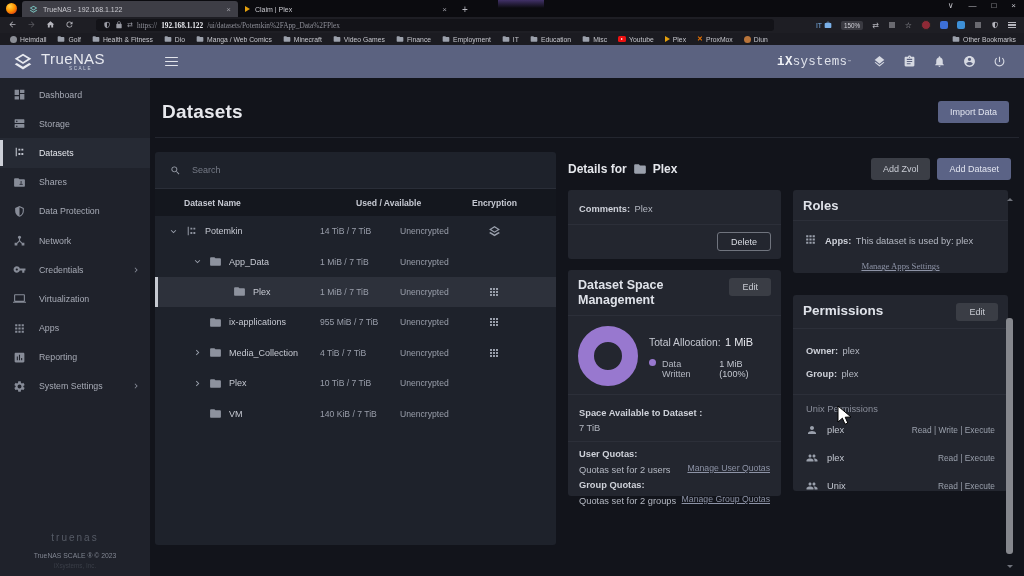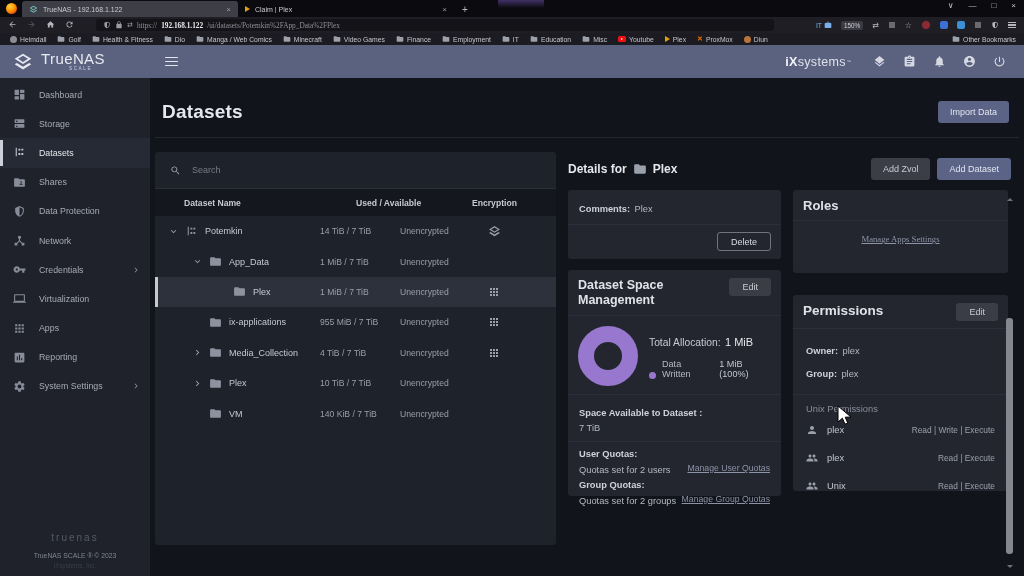--- a/index.html
+++ b/index.html
@@ -54,21 +54,21 @@
 
   
   .appbar{position:absolute;top:45px;left:0;right:0;height:33px;background:var(--header_bar,#5b6280);
     display:flex;align-items:center;}
   .brand{width:150px;display:flex;align-items:center;gap:8px;padding-left:13px;box-sizing:border-box;color:#e8eaf0;}
   .brand-text{display:flex;flex-direction:column;line-height:1;}
   .brand-name{font-size:15px;letter-spacing:.4px;}
   .brand-sub{font-size:4.6px;letter-spacing:1.6px;color:#ccd1dd;align-self:flex-start;margin:1px 0 0 28px;}
   .hamburger{margin-left:15px;}
   .hamburger i{display:block;width:13px;height:1.6px;background:#e3e5ec;margin:2.4px 0;border-radius:1px;}
-  .ix{margin-left:auto;display:flex;align-items:center;font-size:12.5px;color:#dfe2ea;letter-spacing:.3px;}
+  .ix{margin-left:auto;display:flex;align-items:center;font-size:12.5px;color:#dfe2ea;letter-spacing:.3px;font-family:Liberation Mono, monospace;}
   .ix b{font-weight:bold;color:#f2f4f8;}
   .ix sup{font-size:4px;margin-left:1px;}
   .appbar-icons{display:flex;gap:17px;margin:0 18px 0 22px;color:#d6d9e2;}
 
   
   .sidebar{position:absolute;top:78px;left:0;width:150px;bottom:0;background:var(--sidebar_bg,#1f222b);}
   .snav{padding-top:2px;}
   .sitem{position:relative;height:29.2px;display:flex;align-items:center;gap:13px;padding-left:13px;
     color:#a7abb6;font-size:8.8px;}
   .sitem svg{color:#878c98;flex:none;}
@@ -127,21 +127,21 @@
   .comline{padding:8px 11px;border-bottom:1px solid #2c2f39;}
   .btn-outline{position:absolute;right:10px;bottom:8px;background:transparent;border:1px solid #70747e;
     color:#d9dce3;border-radius:3px;font-family:inherit;font-size:9px;padding:3.5px 13px;cursor:pointer;}
 
   .c-space{left:418px;top:192px;width:213px;height:226px;}
   .c-space .ctitle{width:120px;}
   .donut-row{display:flex;align-items:center;gap:11px;padding:10px 10px 8px;}
   .donut{width:60px;height:60px;border-radius:50%;border:16px solid var(--donut,#9878cf);box-sizing:border-box;flex:none;}
   .alloc .lab{font-size:10.3px;color:#c6c9d2;}
   .alloc .val{font-size:11px;color:#e6e8ee;}
-  .legend{display:flex;align-items:flex-end;gap:6px;margin-top:9px;}
+  .legend{display:flex;align-items:flex-start;gap:6px;margin-top:9px;}
   .dot{width:7px;height:7px;border-radius:50%;background:var(--donut,#9878cf);flex:none;}
   .llab{font-size:9.1px;color:#b4b8c2;}
   .lval{font-size:9.1px;color:#c3c7d0;margin-left:4px;}
   .sect{padding:7px 11px 8px;border-top:1px solid #2c2f39;}
   .sect .bval{display:block;margin-top:3px;}
   .qrow{display:flex;justify-content:space-between;align-items:center;margin:2px 0 5px;}
   .qrow .bval{margin-top:4px;}
 
   .c-roles{left:643px;top:112px;width:215px;height:83px;}
   .c-roles .ctitle{font-size:13px;}
@@ -734,20 +734,31 @@
           <span class="bval">Quotas set for 2 groups</span>
           <a class="link">Manage Group Quotas</a>
         </div>
       </div>
     </div>
 
     <div class="card c-roles">
       <div class="chead">
         <span class="ctitle">Roles</span>
       </div>
+      <div class="roles-row">
+        <span>
+            <svg width="13" height="13" viewBox="0 0 24 24" fill="currentColor">
+              <path d="M4 4h4v4H4zM10 4h4v4h-4zM16 4h4v4h-4zM4 10h4v4H4zM10 10h4v4h-4zM16 10h4v4h-4zM4 16h4v4H4zM10 16h4v4h-4zM16 16h4v4h-4z"></path>
+            </svg>
+          </span>
+        <span>
+          <span class="blab">Apps:</span>
+          <span class="bval">This dataset is used by: plex</span>
+        </span>
+      </div>
       <div class="roles-link">
         <a class="link">Manage Apps Settings</a>
       </div>
     </div>
 
     <div class="card c-perms">
       <div class="chead">
         <span class="ctitle">Permissions</span>
         <button class="btn-edit">Edit</button>
       </div>

